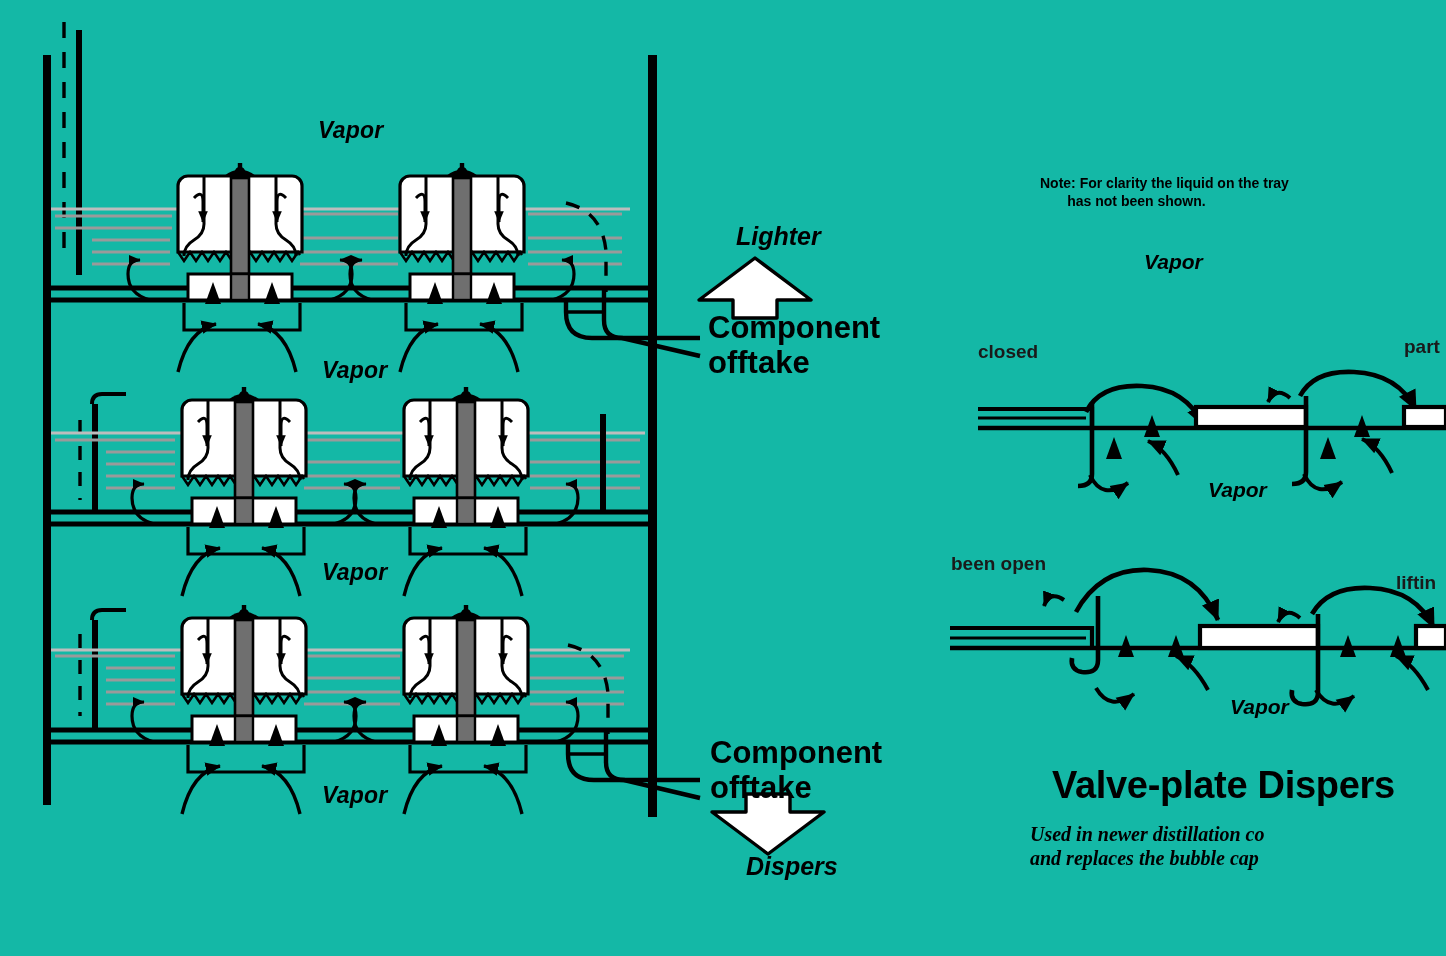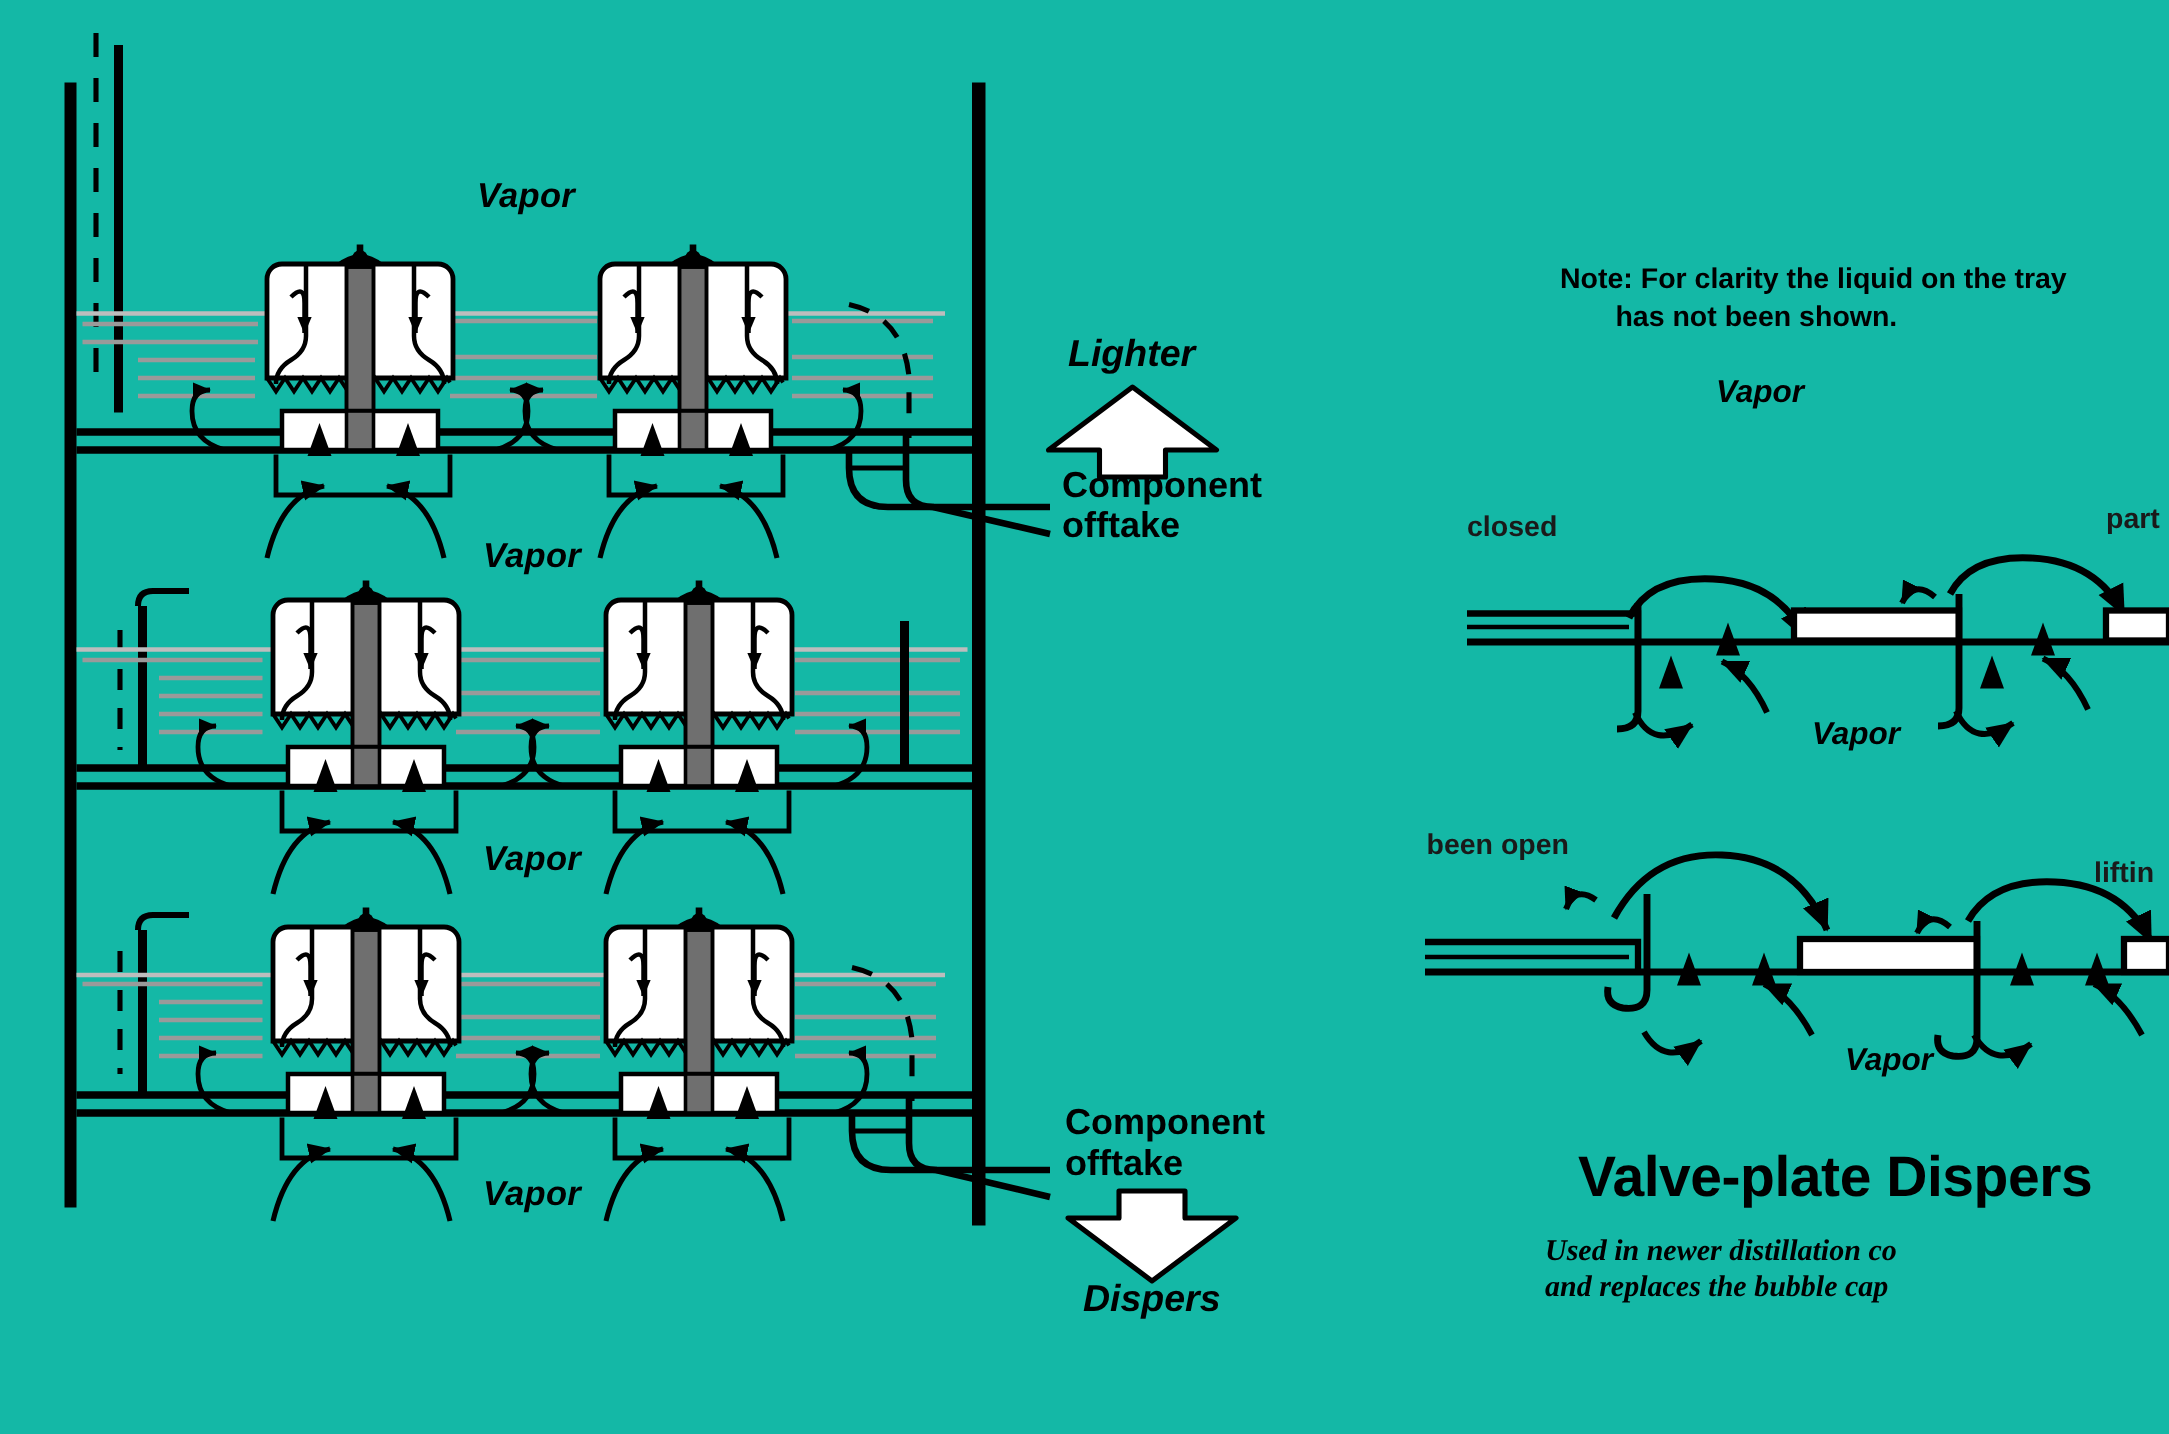--- a/index.html
+++ b/index.html
@@ -40,29 +40,30 @@
   }
   .vapor-lbl-sm {
     font-style: italic;
     font-weight: bold;
     font-size: 21px;
   }
   .dir-lbl {
     font-style: italic;
     font-weight: bold;
     font-size: 25px;
+    margin-left: 24px;
   }
   .offtake-lbl {
     font-weight: bold;
-    font-size: 24px;
+    font-size: 31px;
     line-height: 1.14;
   }
   .note-lbl {
     font-weight: bold;
-    font-size: 19px;
+    font-size: 14px;
     line-height: 1.32;
   }
   .state-lbl {
     font-size: 19px;
     font-weight: bold;
     color: #1a1a1a;
   }
   .title-lbl {
     font-weight: bold;
     font-size: 38px;

